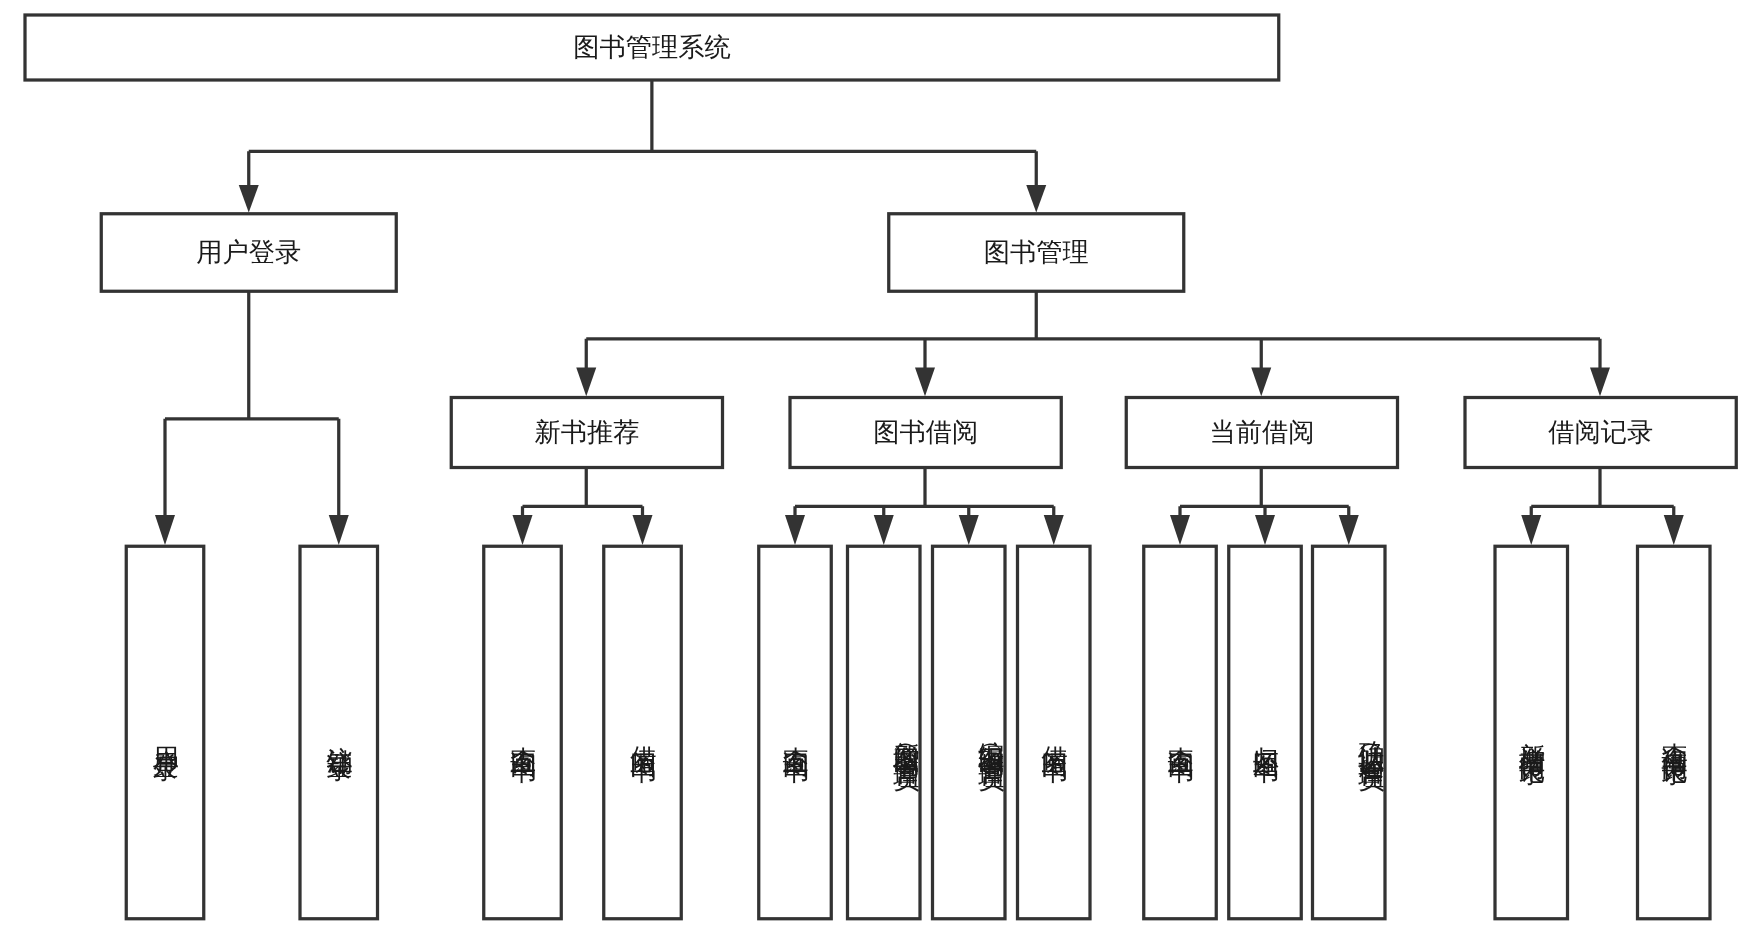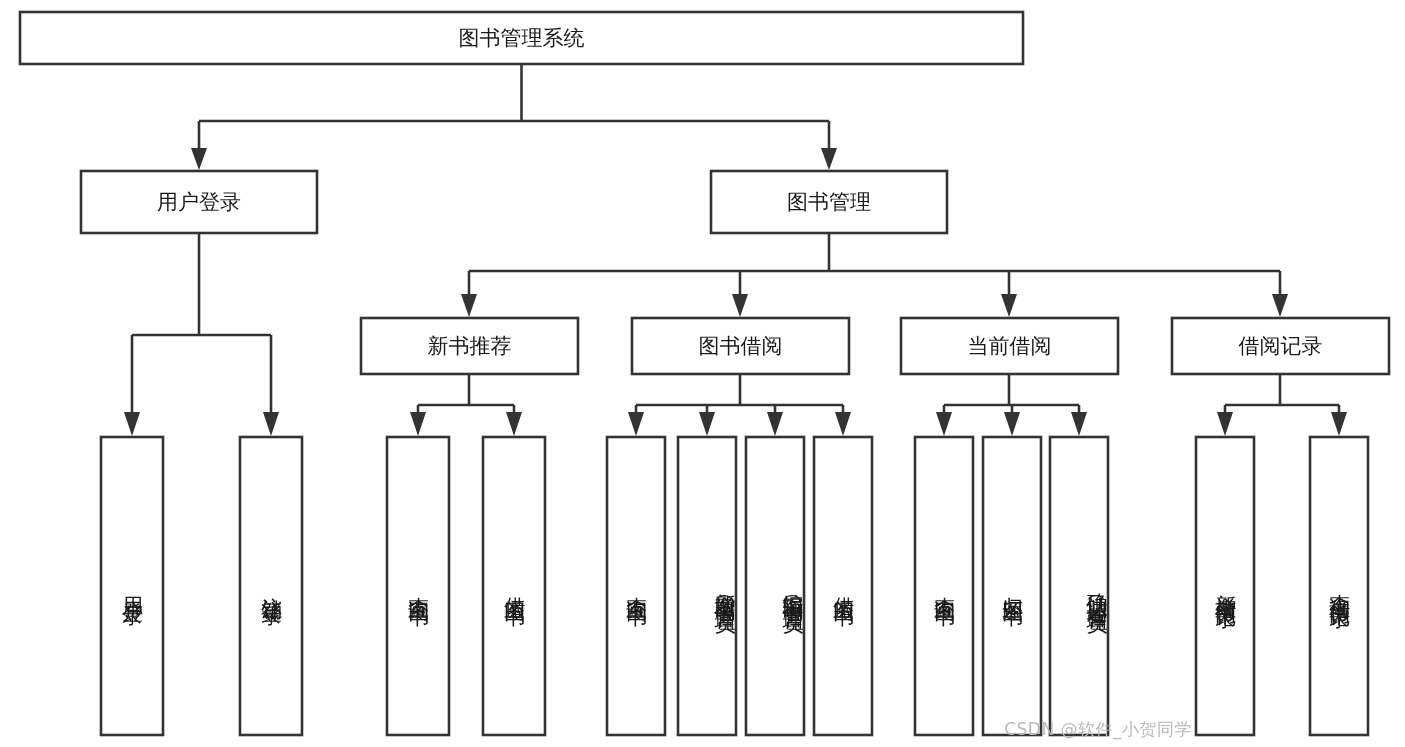--- a/index.html
+++ b/index.html
@@ -203,15 +203,14 @@
   <div class="vlabel" style="left:607px; top:437px; width:58px; height:298px;">查询图书</div>
   <div class="vlabel" style="left:678px; top:437px; width:58px; height:298px; align-items:flex-start; padding-top:6px; box-sizing:border-box;">新增图书（管理员）</div>
   <div class="vlabel" style="left:746px; top:437px; width:58px; height:298px; align-items:flex-start; padding-top:6px; box-sizing:border-box;">编辑图书（管理员）</div>
   <div class="vlabel" style="left:814px; top:437px; width:58px; height:298px;">借阅图书</div>
   <div class="vlabel" style="left:915px; top:437px; width:58px; height:298px;">查询图书</div>
   <div class="vlabel" style="left:983px; top:437px; width:58px; height:298px;">归还图书</div>
   <div class="vlabel" style="left:1050px; top:437px; width:58px; height:298px; align-items:flex-start; padding-top:6px; box-sizing:border-box;">确认归还（管理员）</div>
   <div class="vlabel" style="left:1196px; top:437px; width:58px; height:298px;">新增借阅记录</div>
   <div class="vlabel" style="left:1310px; top:437px; width:58px; height:298px;">查询借阅记录</div>
 
-  <div class="watermark">CSDN @软件_小贺同学</div>
 
 </div>
 
 </body></html>

